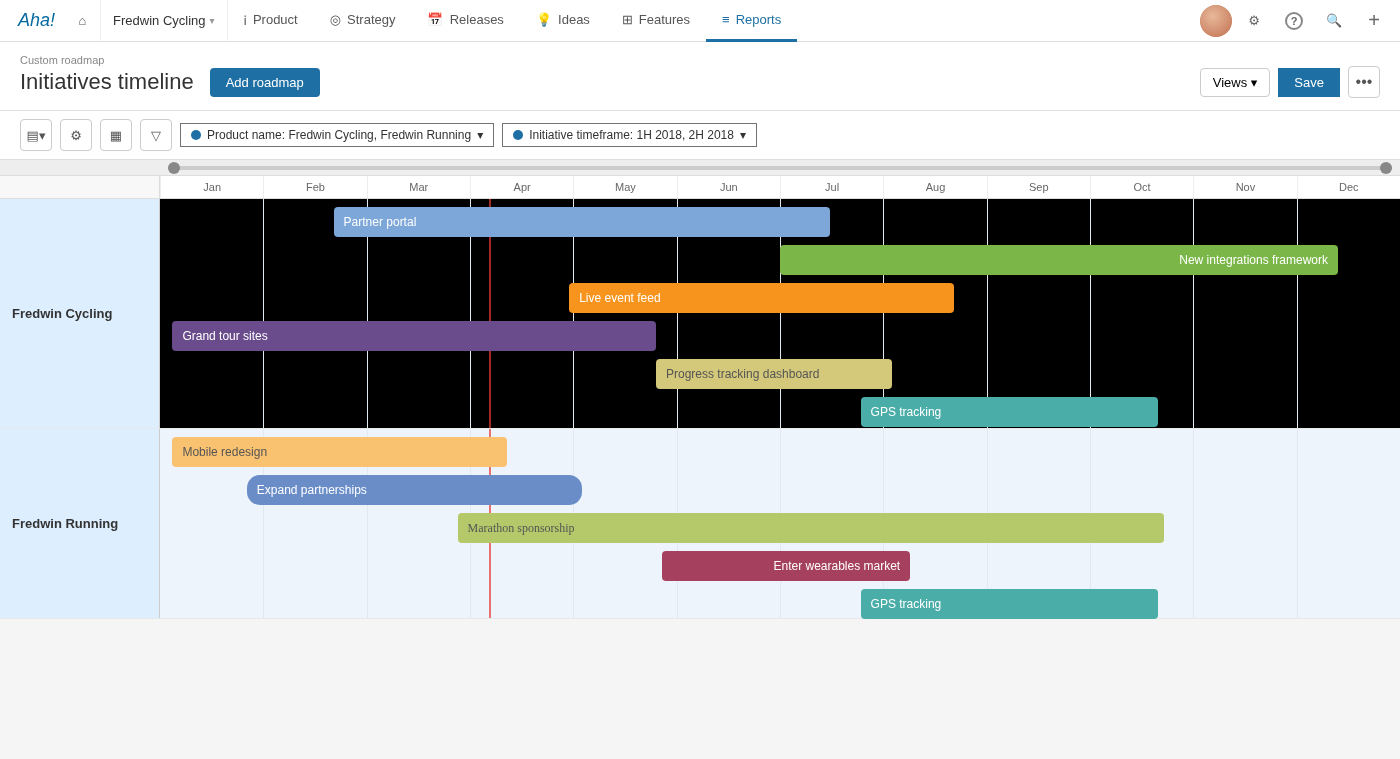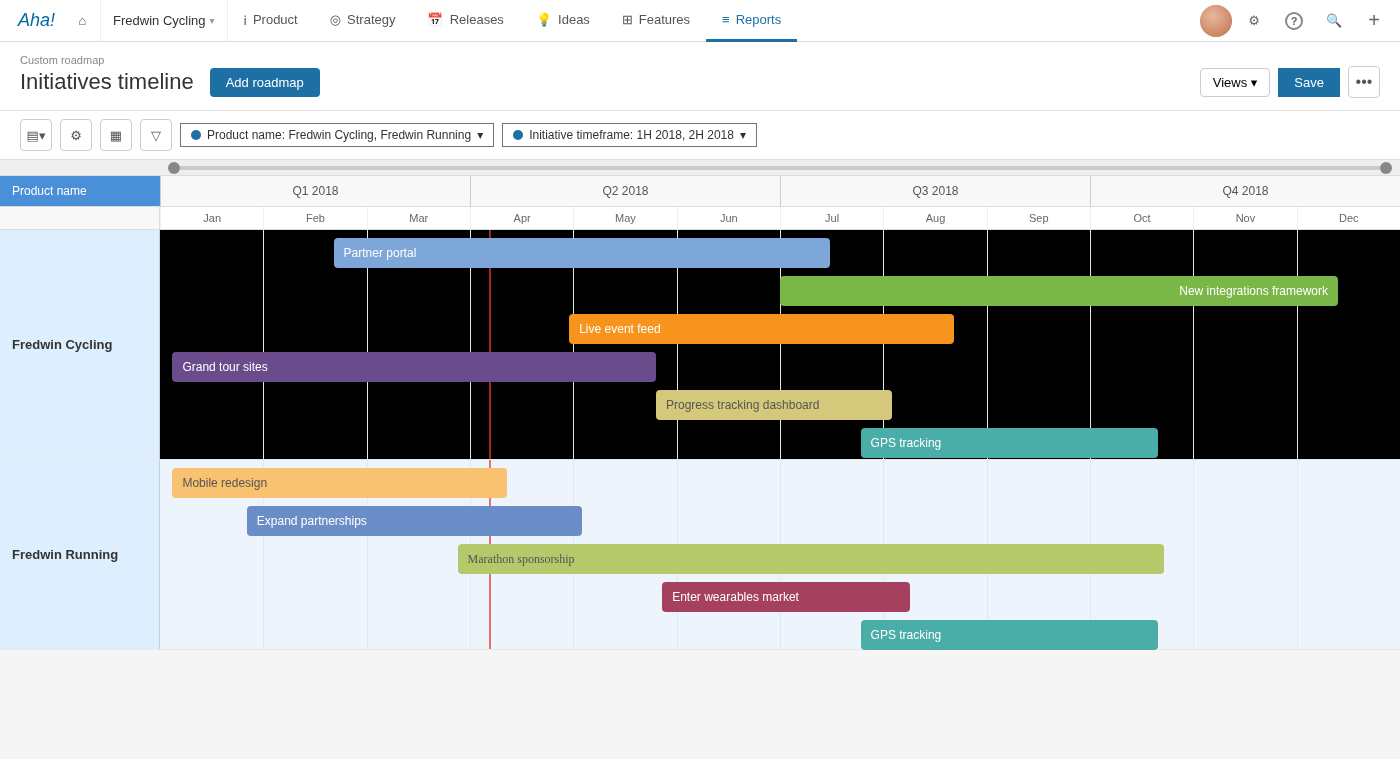--- a/index.html
+++ b/index.html
@@ -177,29 +177,20 @@
 
 <div class="gantt-container">
 
   <div style="background:#eee;height:16px;display:flex;align-items:center;padding:0 0 0 160px;border-bottom:1px solid #ddd;">
     <div style="flex:1;height:4px;background:#ccc;border-radius:2px;position:relative;margin:0 8px;">
       <div style="position:absolute;left:0;top:-4px;width:12px;height:12px;border-radius:50%;background:#888;"></div>
       <div style="position:absolute;right:0;top:-4px;width:12px;height:12px;border-radius:50%;background:#888;"></div>
     </div>
   </div>
 
-  <div class="gantt-header">
-    <div class="gantt-label-col">Product name</div>
-    <div class="gantt-quarters">
-      <div class="quarter-block">Q1 2018</div>
-      <div class="quarter-block">Q2 2018</div>
-      <div class="quarter-block">Q3 2018</div>
-      <div class="quarter-block">Q4 2018</div>
-    </div>
-  </div>
 
   <div class="gantt-months">
     <div class="gantt-months-spacer"></div>
     <div class="gantt-months-cols">
       <div class="month-col">Jan</div>
       <div class="month-col">Feb</div>
       <div class="month-col">Mar</div>
       <div class="month-col">Apr</div>
       <div class="month-col">May</div>
       <div class="month-col">Jun</div>
@@ -271,29 +262,29 @@
       <div class="month-grid-line" style="left:75%;"></div>
       <div class="month-grid-line" style="left:83.33%;"></div>
       <div class="month-grid-line" style="left:91.66%;"></div>
 
       <div class="today-line" style="left:26.5%;"></div>
 
       <div class="init-bar" style="left:1%;width:27%;top:8px;background:#f9c270;color:#555;">
         <span>Mobile redesign</span>
       </div>
 
-      <div class="init-bar" style="left:7%;width:27%;top:46px;background:#6a8dc8;">
+      <div class="init-bar" style="left:7%;width:27%;top:46px;background:#6a8dc8;border-radius:13px;">
         <span>Expand partnerships</span>
       </div>
 
       <div class="init-bar" style="left:24%;width:57%;top:84px;background:#b5c96a;color:#555;font-family:Liberation Serif, serif;">
         <span>Marathon sponsorship</span>
       </div>
 
-      <div class="init-bar" style="left:40.5%;width:20%;top:122px;background:#a5405e;">
+      <div class="init-bar" style="left:40.5%;width:20%;top:122px;background:#a5405e;justify-content:flex-end;">
         <span>Enter wearables market</span>
       </div>
 
       <div class="init-bar" style="left:56.5%;width:24%;top:160px;background:#4aada8;">
         <span>GPS tracking</span>
       </div>
     </div>
   </div>
 
 </div>

